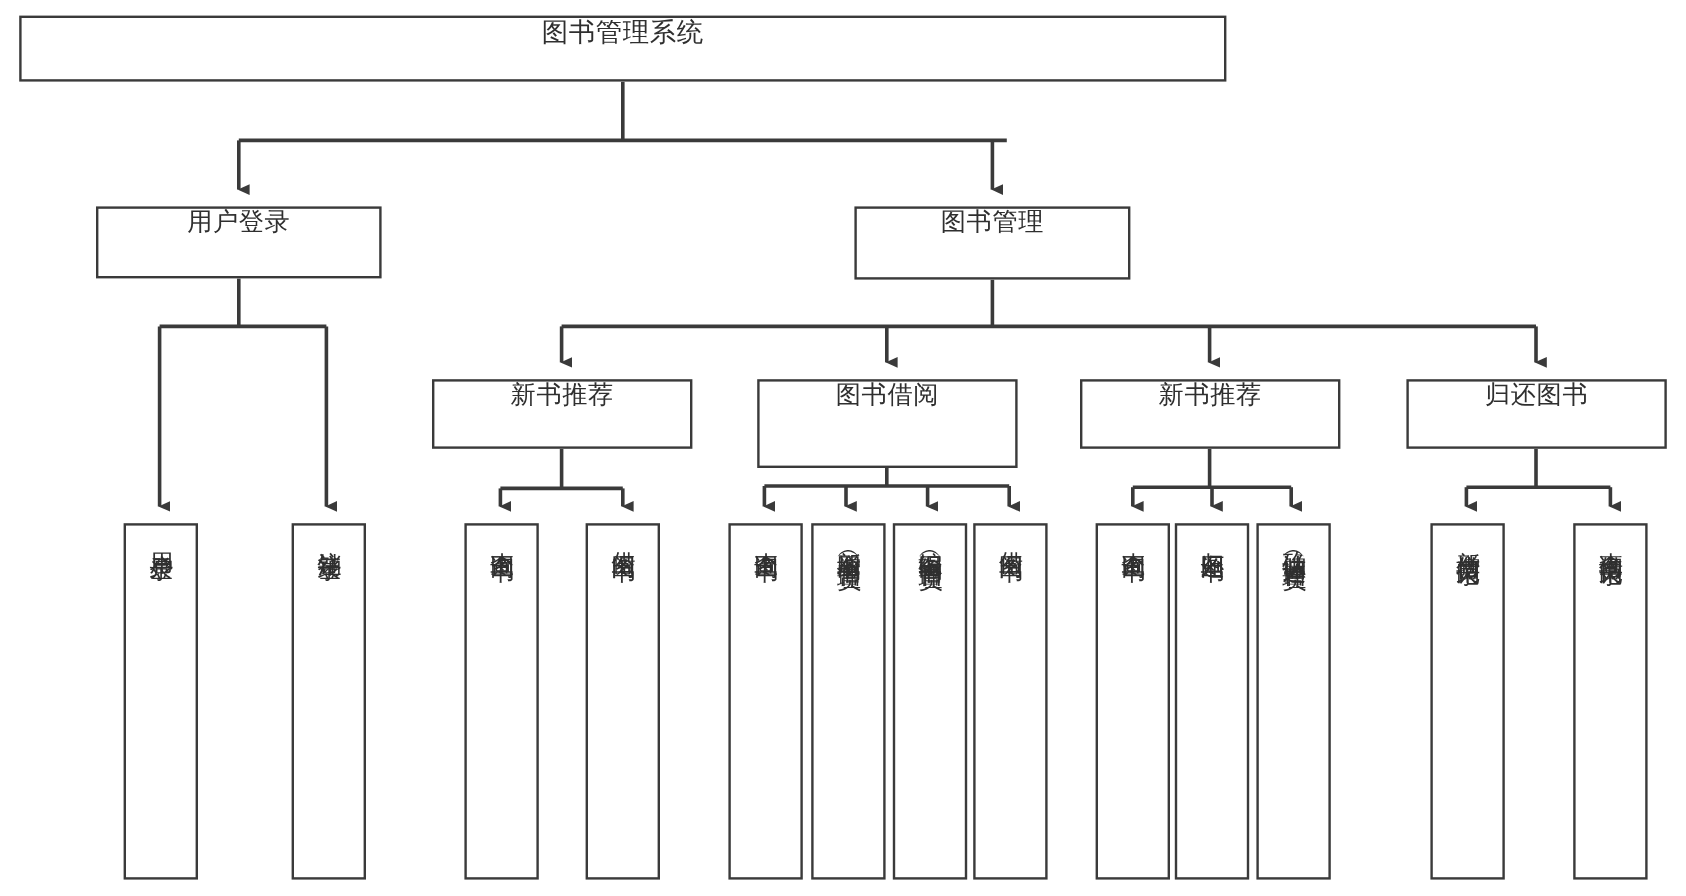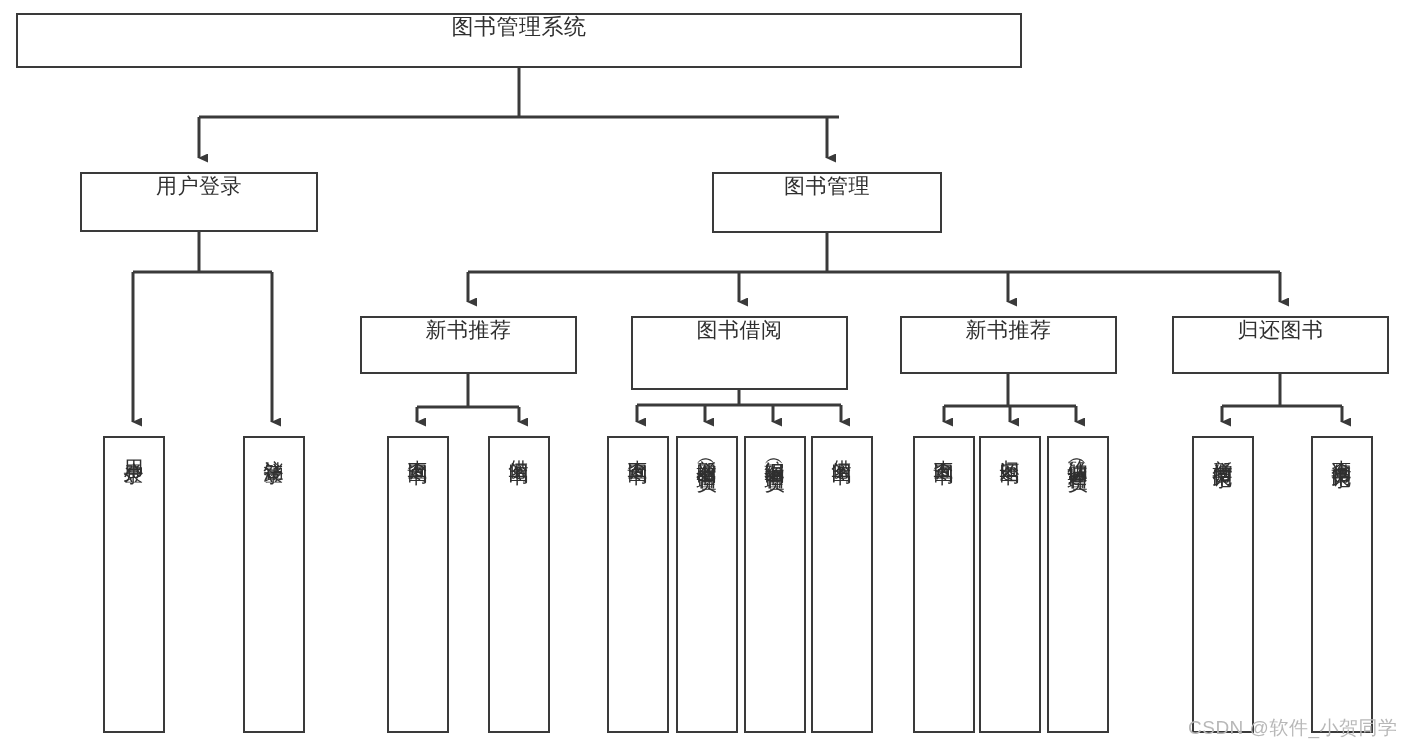--- a/index.html
+++ b/index.html
@@ -185,15 +185,14 @@
     <span class="lbl">确认归还（管理员）</span>
   </div>
 
   <div class="node v" style="left:1192px; top:436px; width:62px; height:297px;">
     <span class="lbl">新增借阅记录</span>
   </div>
   <div class="node v" style="left:1311px; top:436px; width:62px; height:297px;">
     <span class="lbl">查询借阅记录</span>
   </div>
 
-  <div id="watermark">CSDN @软件_小贺同学</div>
 
 </div>
 
 </body></html>

